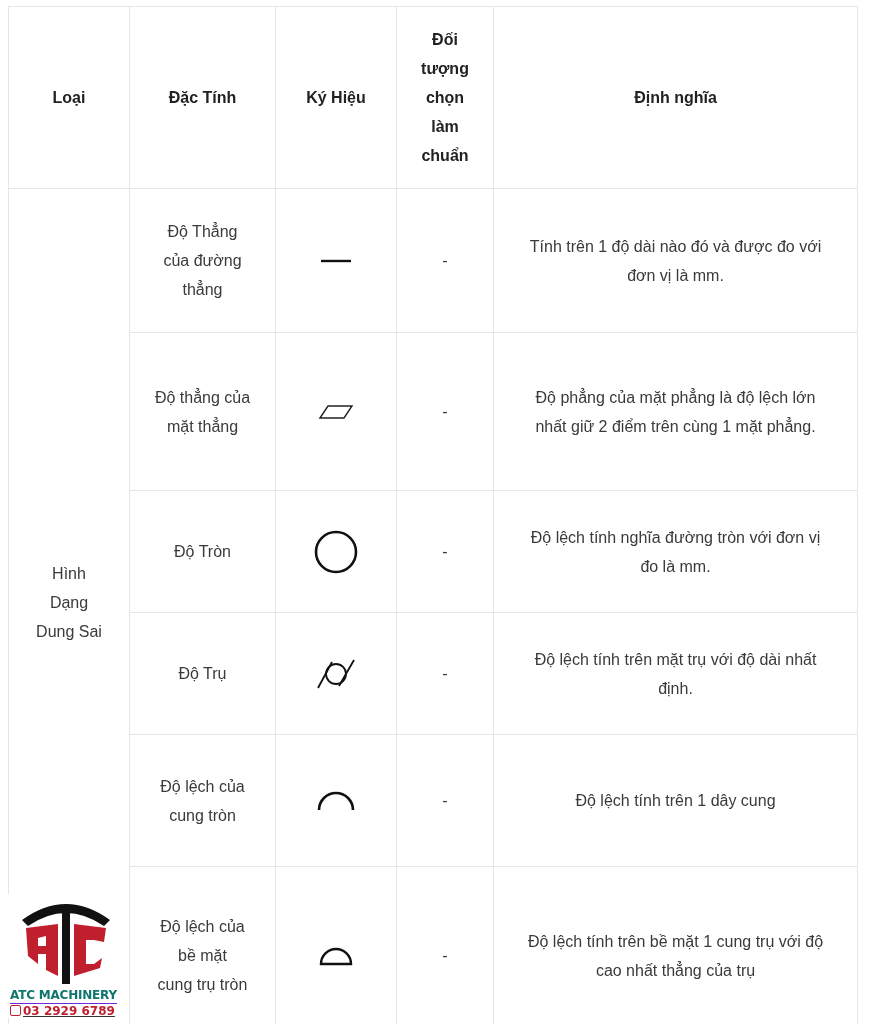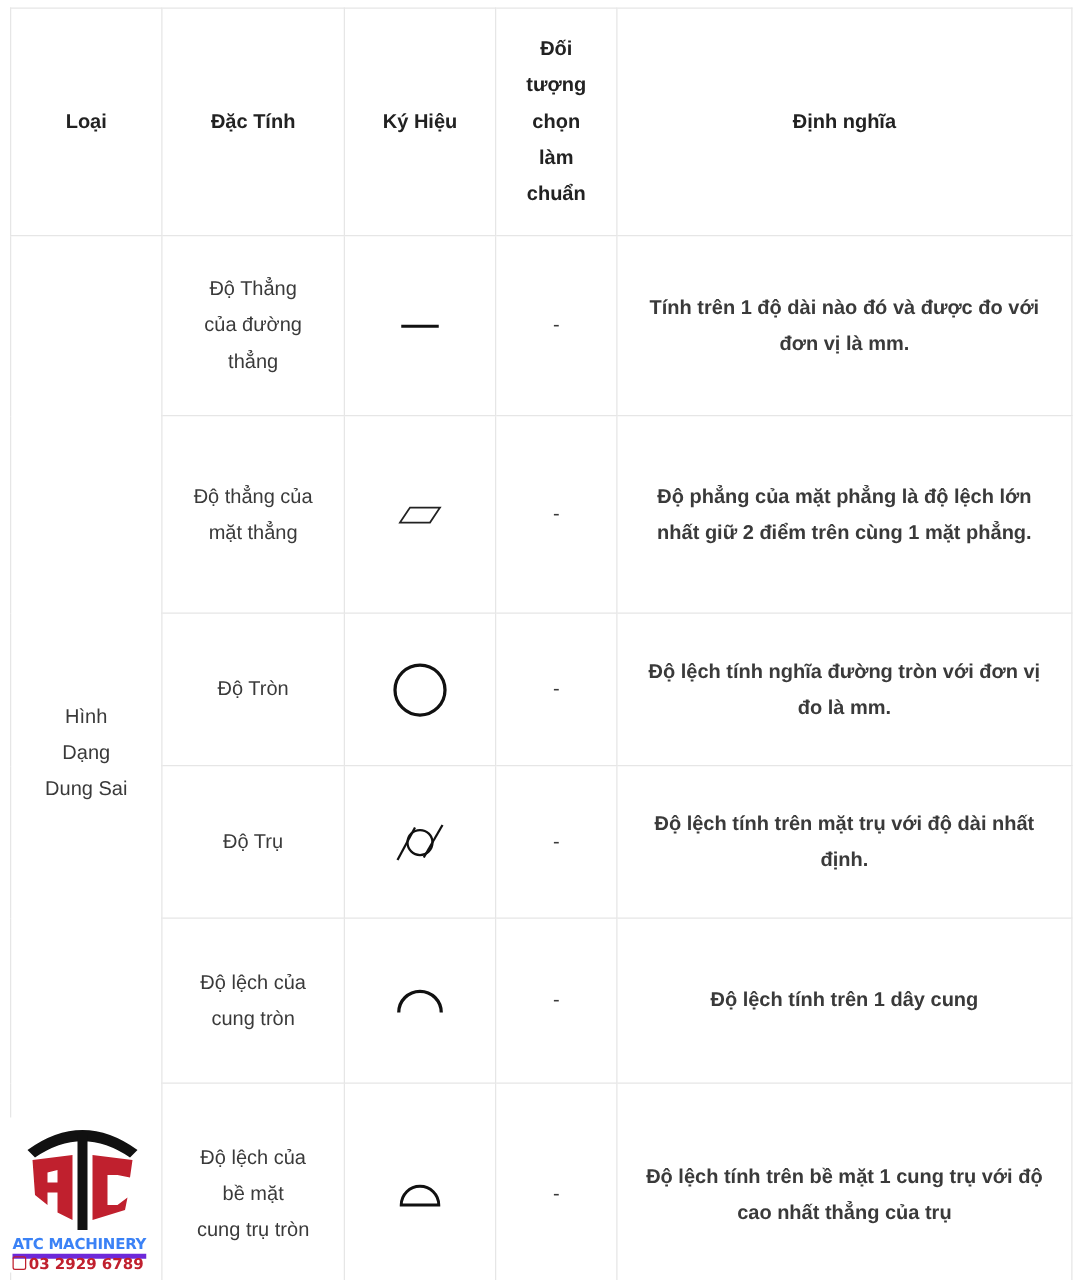--- a/index.html
+++ b/index.html
@@ -8,26 +8,26 @@
     table.gdt { position: absolute; left: 8px; top: 6px; border-collapse: collapse; table-layout: fixed; }
     table.gdt td, table.gdt th { border: 1px solid #e6e6e6; text-align: center; vertical-align: middle; padding: 0; }
     table.gdt th { font-weight: bold; font-size: 16px; color: #222222; line-height: 29px; margin-left: 16px; }
     table.gdt td { font-size: 16px; color: #3a3a3a; line-height: 29px; }
     .col-type { width: 121px; }
     .col-prop { width: 146px; }
     .col-sym  { width: 121px; }
     .col-ref  { width: 97px; }
     .col-def  { width: 364px; }
     .prop-tall { line-height: 48px; }
-    .def { padding: 0 14px !important; line-height: 29px; font-weight: bold; }
+    .def { padding: 0 14px !important; line-height: 29px; }
     .dash { font-size: 13px; color: #555; }
     .sym svg { display: block; margin: 0 auto; }
     .logo { position: absolute; left: 6px; top: 894px; width: 120px; height: 124px; background: #ffffff; }
-    .logo-name { position: absolute; left: 4px; top: 94px; font-size: 12px; font-weight: bold; color: #3b82f6; letter-spacing: -0.2px; white-space: nowrap; font-family: "DejaVu Sans", sans-serif; border-bottom: 4px solid #6d28d9; padding-bottom: 1px; }
-    .logo-phone { position: absolute; left: 4px; top: 110px; font-size: 12px; font-weight: bold; white-space: nowrap; font-family: "DejaVu Sans", sans-serif; }
+    .logo-name { position: absolute; left: 4px; top: 94px; font-size: 12px; font-weight: bold; color: #0f766e; letter-spacing: -0.2px; white-space: nowrap; font-family: "DejaVu Sans", sans-serif; border-bottom: 1px solid #6d28d9; padding-bottom: 1px; }
+    .logo-phone { position: absolute; left: 4px; top: 110px; font-size: 12px; font-weight: bold; white-space: nowrap; font-family: "DejaVu Sans", sans-serif; text-decoration: underline; }
     .logo-phone .ph-icon { display: inline-block; width: 9px; height: 9px; border: 1.5px solid #c0202e; border-radius: 2px; margin-right: 2px; vertical-align: -1px; position: relative; }
   </style>
 </head>
 <body>
 
 <table class="gdt">
   <colgroup>
     <col class="col-type">
       <col class="col-prop">
       <col class="col-sym">

